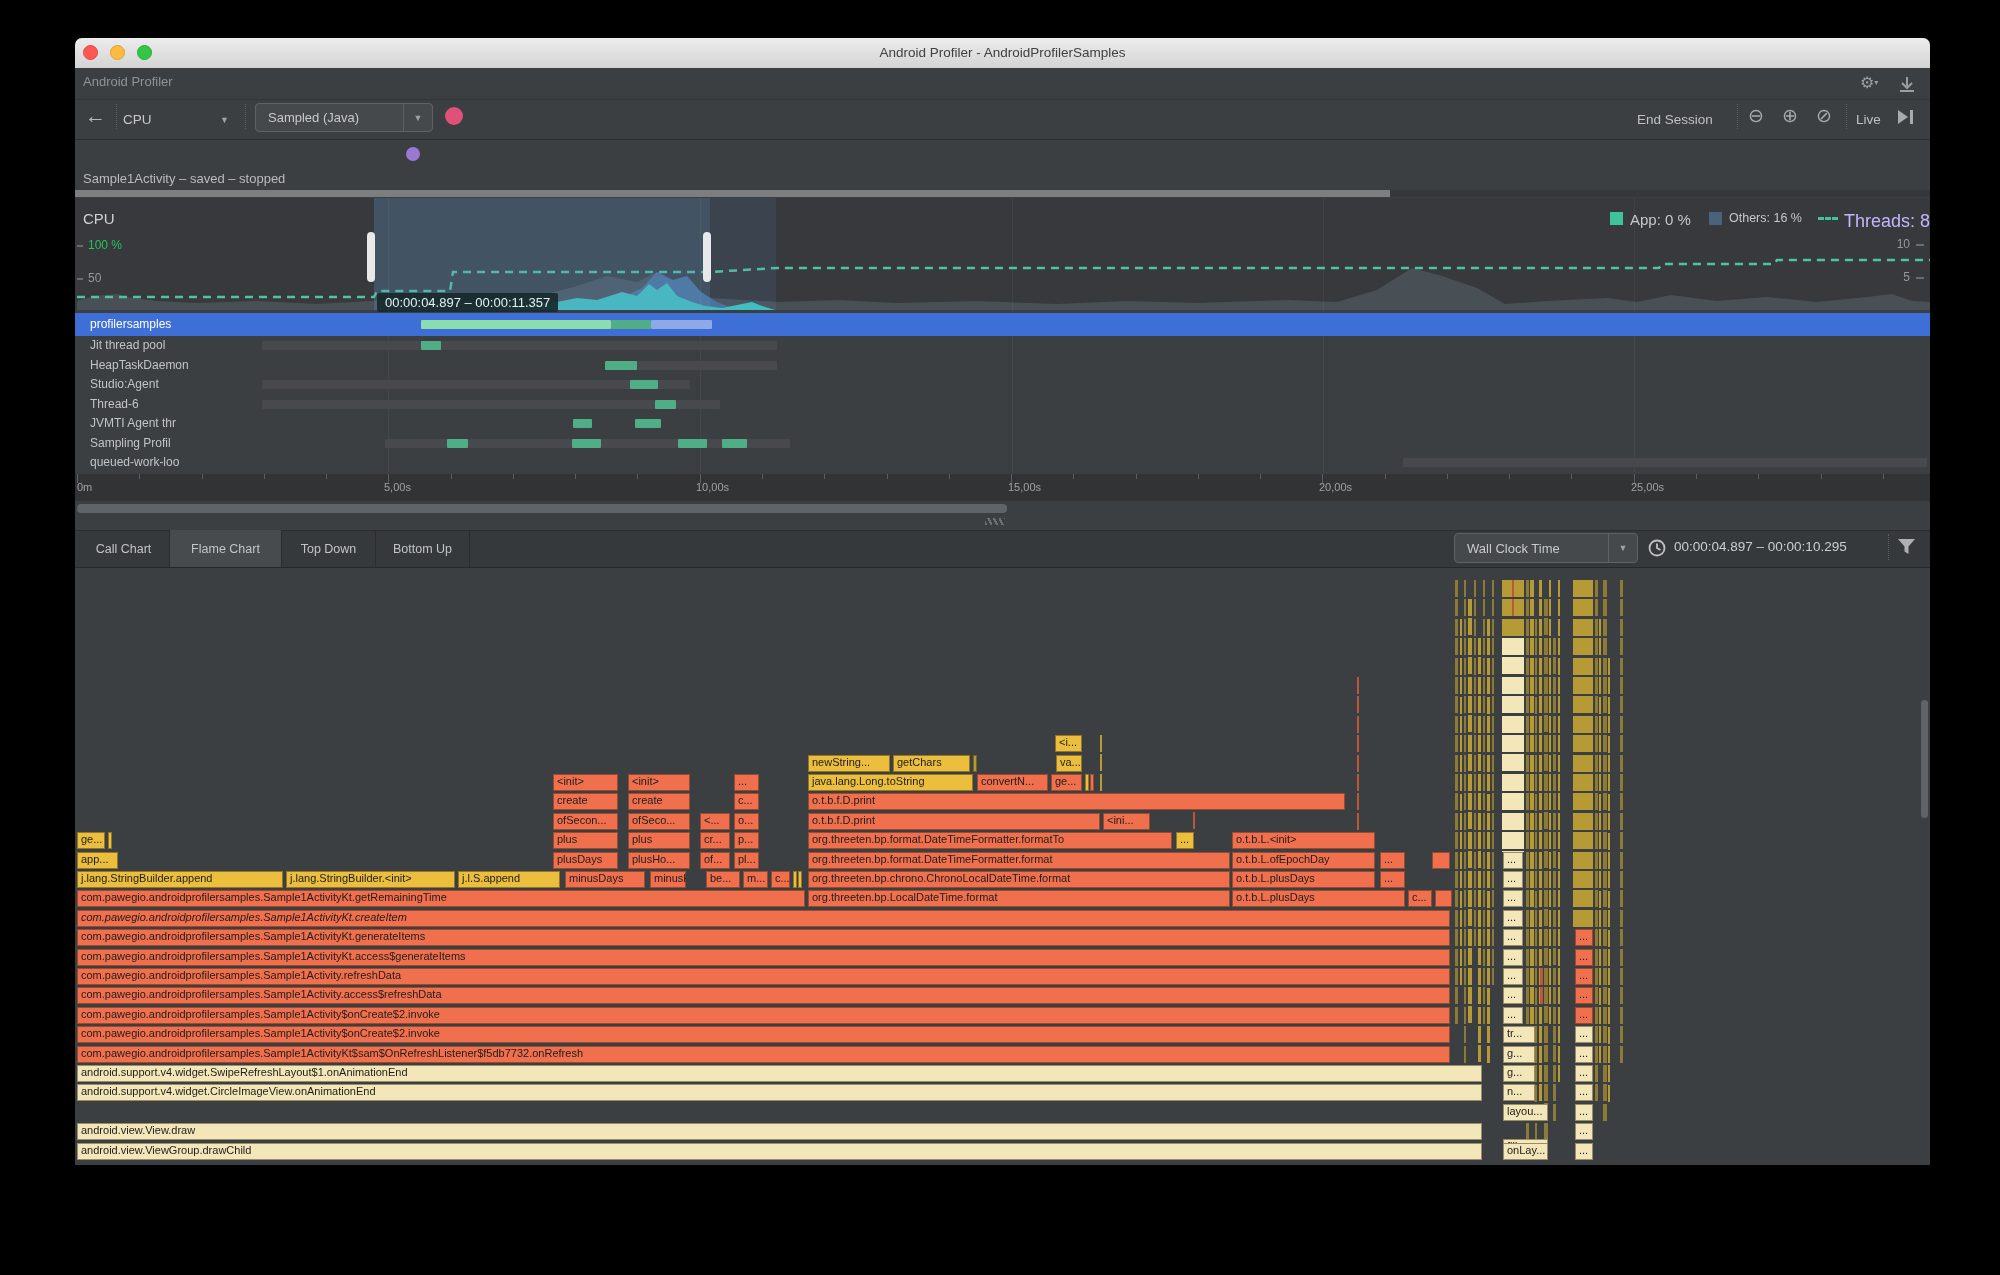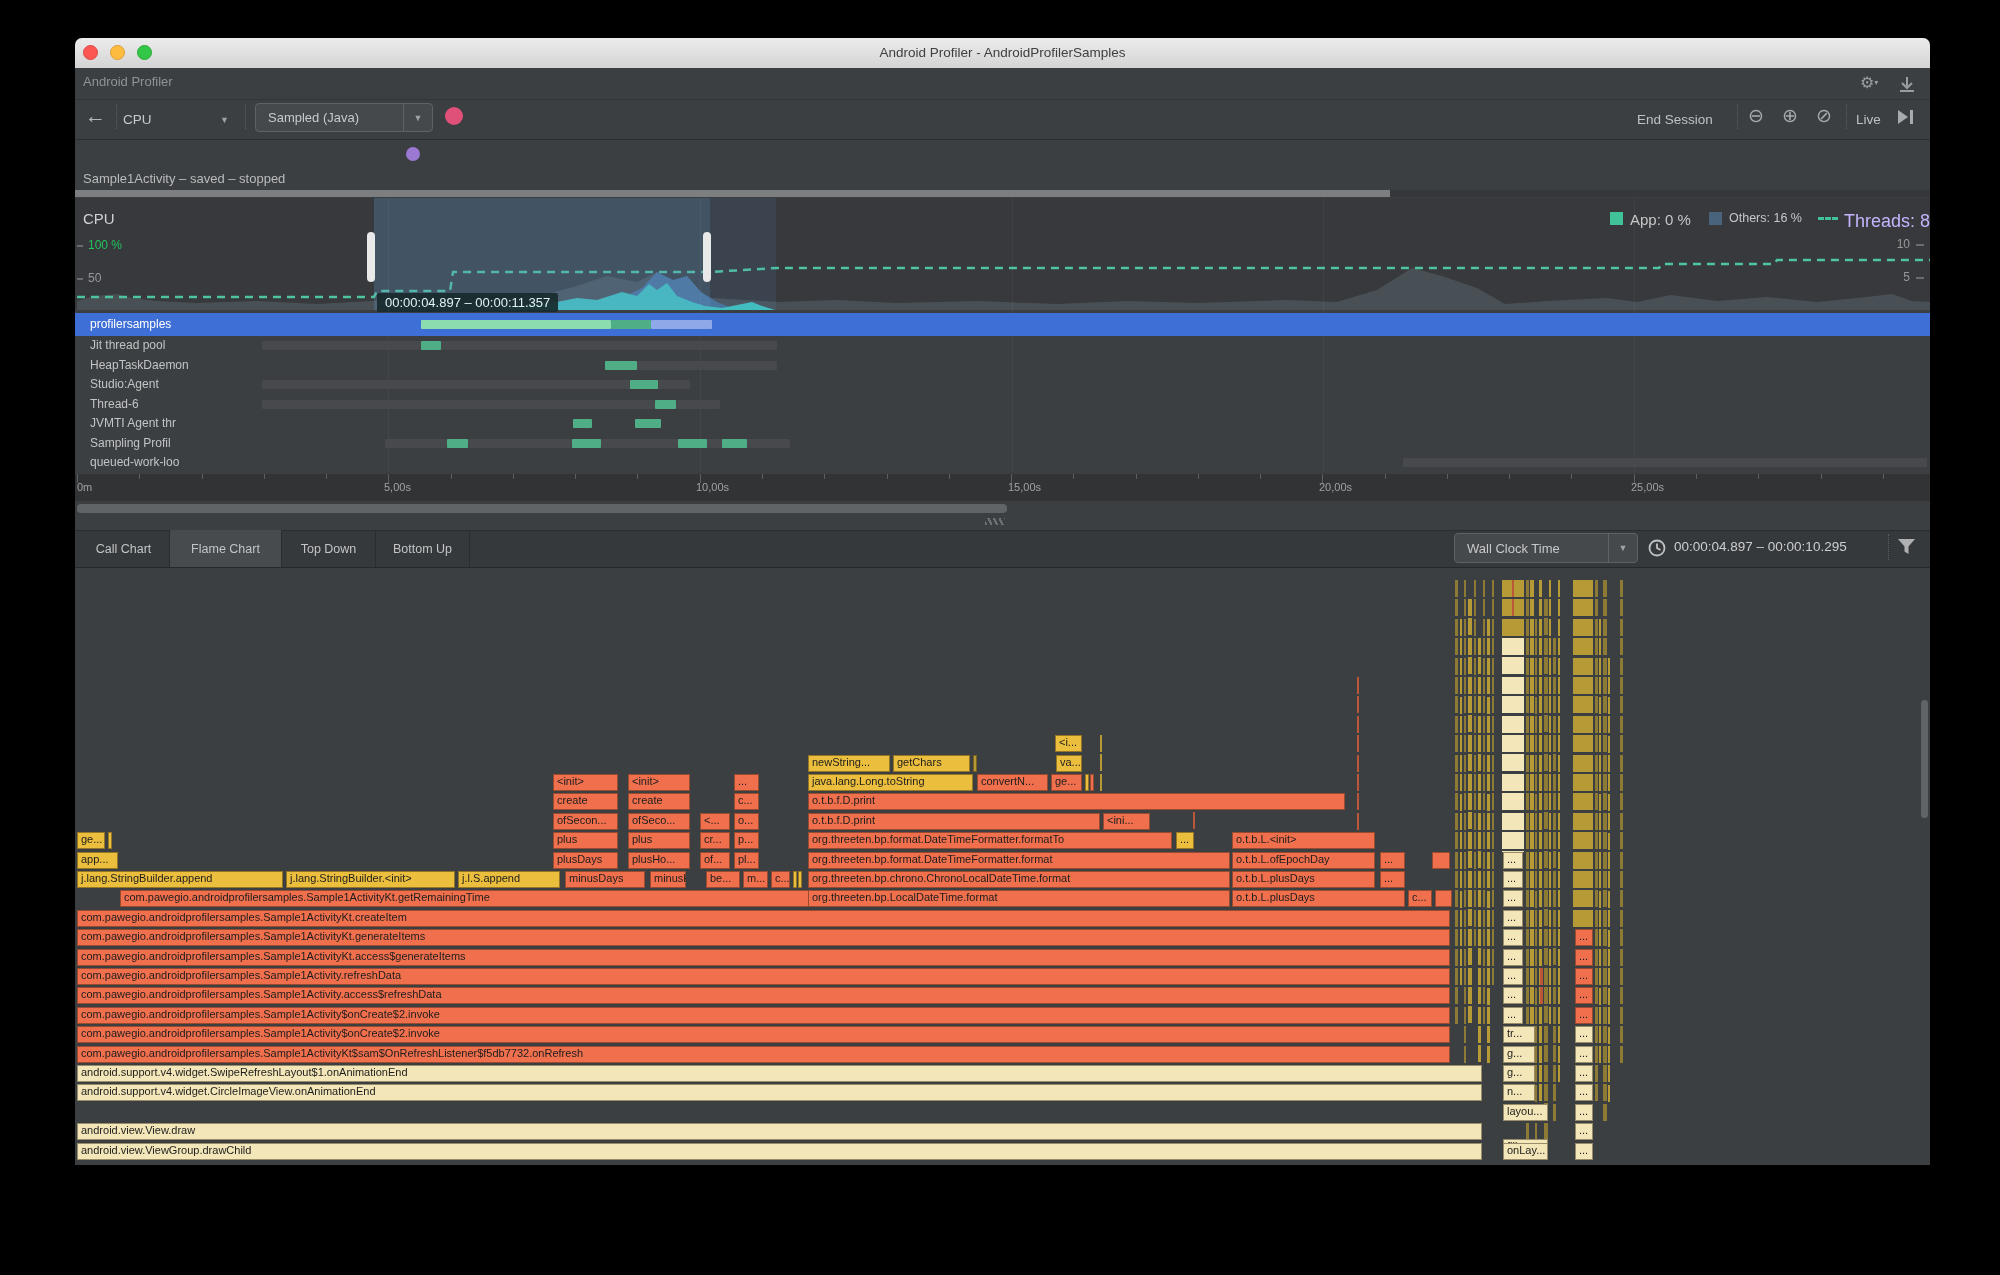--- a/index.html
+++ b/index.html
@@ -333,26 +333,26 @@
     <div class="fbox" style="left: 565px; top: 871px; width: 80px; background: rgb(240, 112, 78);">minusDays</div>
     <div class="fbox" style="left: 650px; top: 871px; width: 36px; background: rgb(240, 112, 78);">minusH...</div>
     <div class="fbox" style="left: 706px; top: 871px; width: 34px; background: rgb(240, 112, 78);">be...</div>
     <div class="fbox" style="left: 743px; top: 871px; width: 25px; background: rgb(240, 112, 78);">m...</div>
     <div class="fbox" style="left: 771px; top: 871px; width: 19px; background: rgb(240, 112, 78);">c...</div>
     <div class="fbox" style="left: 793px; top: 871px; width: 3px; background: rgb(236, 190, 61);"></div>
     <div class="fbox" style="left: 798px; top: 871px; width: 3px; background: rgb(236, 190, 61);"></div>
     <div class="fbox" style="left: 808px; top: 871px; width: 422px; background: rgb(240, 112, 78);">org.threeten.bp.chrono.ChronoLocalDateTime.format</div>
     <div class="fbox" style="left: 1232px; top: 871px; width: 143px; background: rgb(240, 112, 78);">o.t.b.L.plusDays</div>
     <div class="fbox" style="left: 1380px; top: 871px; width: 25px; background: rgb(240, 112, 78);">...</div>
-    <div class="fbox" style="left: 77px; top: 890.4px; width: 728px; background: rgb(240, 112, 78); margin-left: 43px;">com.pawegio.androidprofilersamples.Sample1ActivityKt.getRemainingTime</div>
+    <div class="fbox" style="left: 77px; top: 890.4px; width: 728px; background: rgb(240, 112, 78);">com.pawegio.androidprofilersamples.Sample1ActivityKt.getRemainingTime</div>
     <div class="fbox" style="left: 808px; top: 890.4px; width: 422px; background: rgb(240, 112, 78);">org.threeten.bp.LocalDateTime.format</div>
     <div class="fbox" style="left: 1232px; top: 890.4px; width: 173px; background: rgb(240, 112, 78);">o.t.b.L.plusDays</div>
     <div class="fbox" style="left: 1408px; top: 890.4px; width: 24px; background: rgb(240, 112, 78);">c...</div>
     <div class="fbox" style="left: 1435px; top: 890.4px; width: 17px; background: rgb(240, 112, 78);"></div>
-    <div class="fbox" style="left: 77px; top: 909.8px; width: 1373px; background: rgb(240, 112, 78);">com.pawegio.androidprofilersamples.Sample1ActivityKt.createItem</div>
+    <div class="fbox" style="left: 77px; top: 909.8px; width: 1373px; background: rgb(240, 112, 78); font-style: italic;">com.pawegio.androidprofilersamples.Sample1ActivityKt.createItem</div>
     <div class="fbox" style="left: 77px; top: 929.2px; width: 1373px; background: rgb(240, 112, 78);">com.pawegio.androidprofilersamples.Sample1ActivityKt.generateItems</div>
     <div class="fbox" style="left: 77px; top: 948.6px; width: 1373px; background: rgb(240, 112, 78);">com.pawegio.androidprofilersamples.Sample1ActivityKt.access$generateItems</div>
     <div class="fbox" style="left: 77px; top: 968px; width: 1373px; background: rgb(240, 112, 78);">com.pawegio.androidprofilersamples.Sample1Activity.refreshData</div>
     <div class="fbox" style="left: 77px; top: 987.4px; width: 1373px; background: rgb(240, 112, 78);">com.pawegio.androidprofilersamples.Sample1Activity.access$refreshData</div>
     <div class="fbox" style="left: 77px; top: 1006.8px; width: 1373px; background: rgb(240, 112, 78);">com.pawegio.androidprofilersamples.Sample1Activity$onCreate$2.invoke</div>
     <div class="fbox" style="left: 77px; top: 1026.2px; width: 1373px; background: rgb(240, 112, 78);">com.pawegio.androidprofilersamples.Sample1Activity$onCreate$2.invoke</div>
     <div class="fbox" style="left: 77px; top: 1045.6px; width: 1373px; background: rgb(240, 112, 78);">com.pawegio.androidprofilersamples.Sample1ActivityKt$sam$OnRefreshListener$f5db7732.onRefresh</div>
     <div class="fbox" style="left: 77px; top: 1065px; width: 1405px; background: rgb(243, 231, 185);">android.support.v4.widget.SwipeRefreshLayout$1.onAnimationEnd</div>
     <div class="fbox" style="left: 77px; top: 1084.4px; width: 1405px; background: rgb(243, 231, 185);">android.support.v4.widget.CircleImageView.onAnimationEnd</div>
     <div class="fbox" style="left: 77px; top: 1123.2px; width: 1405px; background: rgb(243, 231, 185);">android.view.View.draw</div>

